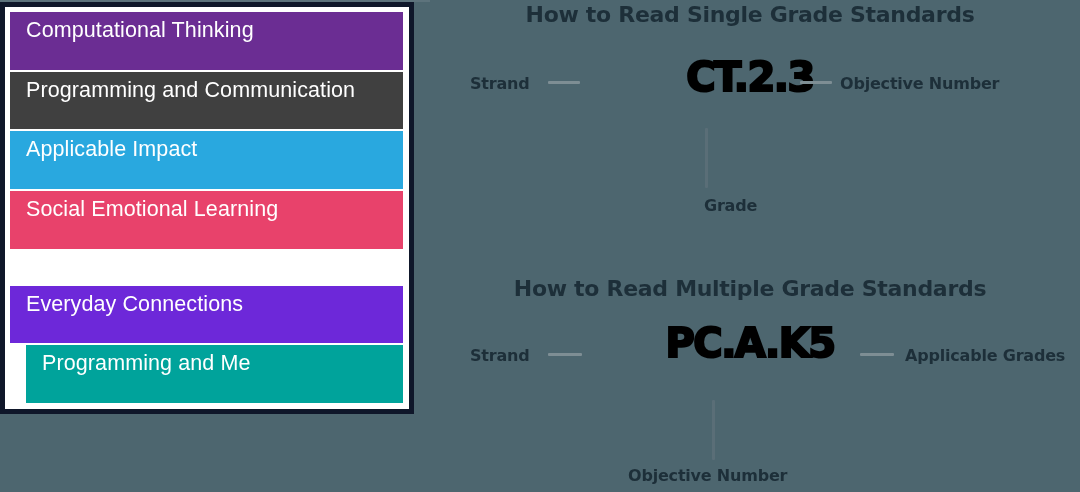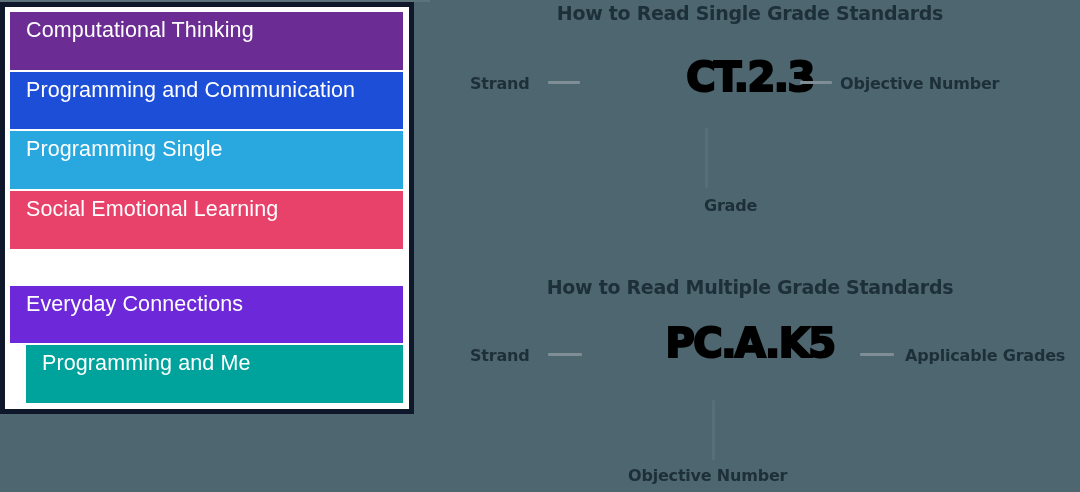--- a/index.html
+++ b/index.html
@@ -81,21 +81,21 @@
 
   .diagram-title {
     position: absolute;
     top: 2px;
     left: 0;
     width: 660px;
     text-align: center;
     color: #1d2f39;
     font-family: "DejaVu Sans", sans-serif;
     font-weight: bold;
-    font-size: 19px;
+    font-size: 22px;
     letter-spacing: -0.3px;
     white-space: nowrap;
   }
   .diagram-b .diagram-title { top: 14px; }
 
   .code {
     position: absolute;
     left: 0;
     width: 660px;
     text-align: center;
@@ -156,26 +156,26 @@
 
   <div class="legend-top-rule"></div>
 
   <div class="legend-frame">
     <div class="legend-stack">
 
       <div class="legend-band" style="background: rgb(107, 45, 147);">
         <span class="band-label">Computational Thinking</span>
       </div>
 
-      <div class="legend-band" style="background: #1d4ed8;">
+      <div class="legend-band" style="background: #404040;">
         <span class="band-label">Programming and Communication</span>
       </div>
 
       <div class="legend-band" style="background: rgb(41, 168, 223);">
-        <span class="band-label">Programming Single</span>
+        <span class="band-label">Applicable Impact</span>
       </div>
 
       <div class="legend-band" style="background: rgb(232, 66, 107); padding-left: 28px;">
         <span class="band-label">Social Emotional Learning</span>
       </div>
 
       <div class="legend-band" style="background: #6d28d9; margin-top: 35px;">
         <span class="band-label">Everyday Connections</span>
       </div>
 

